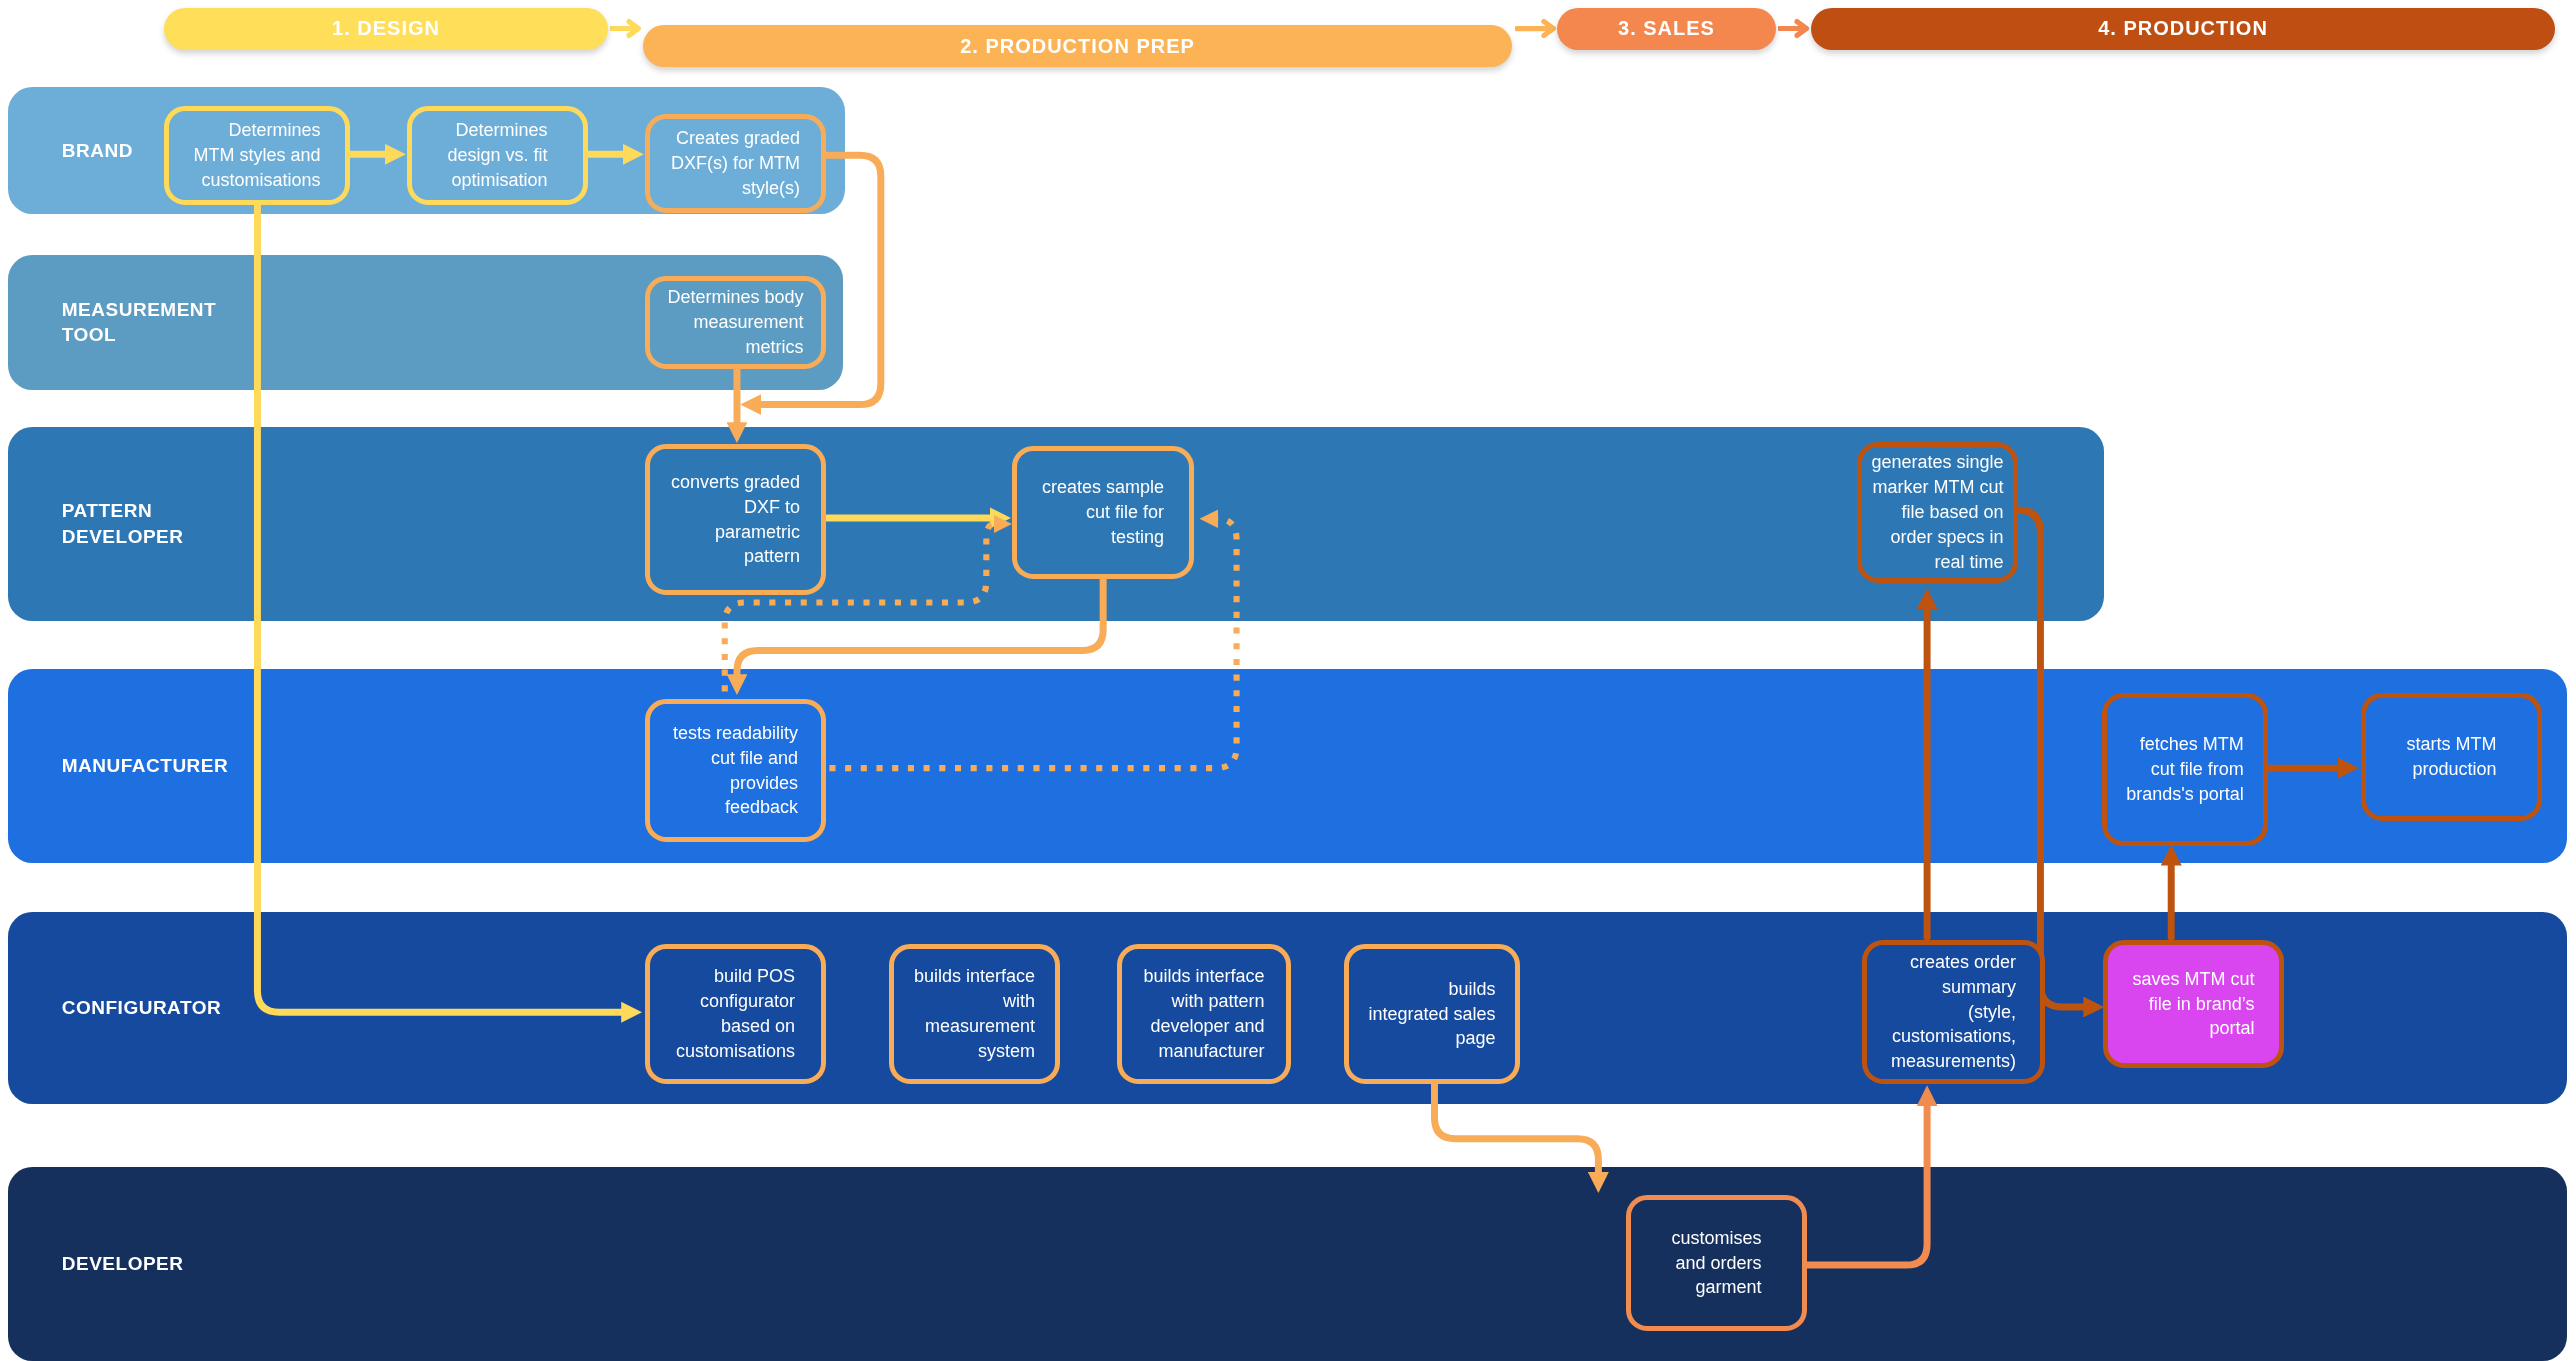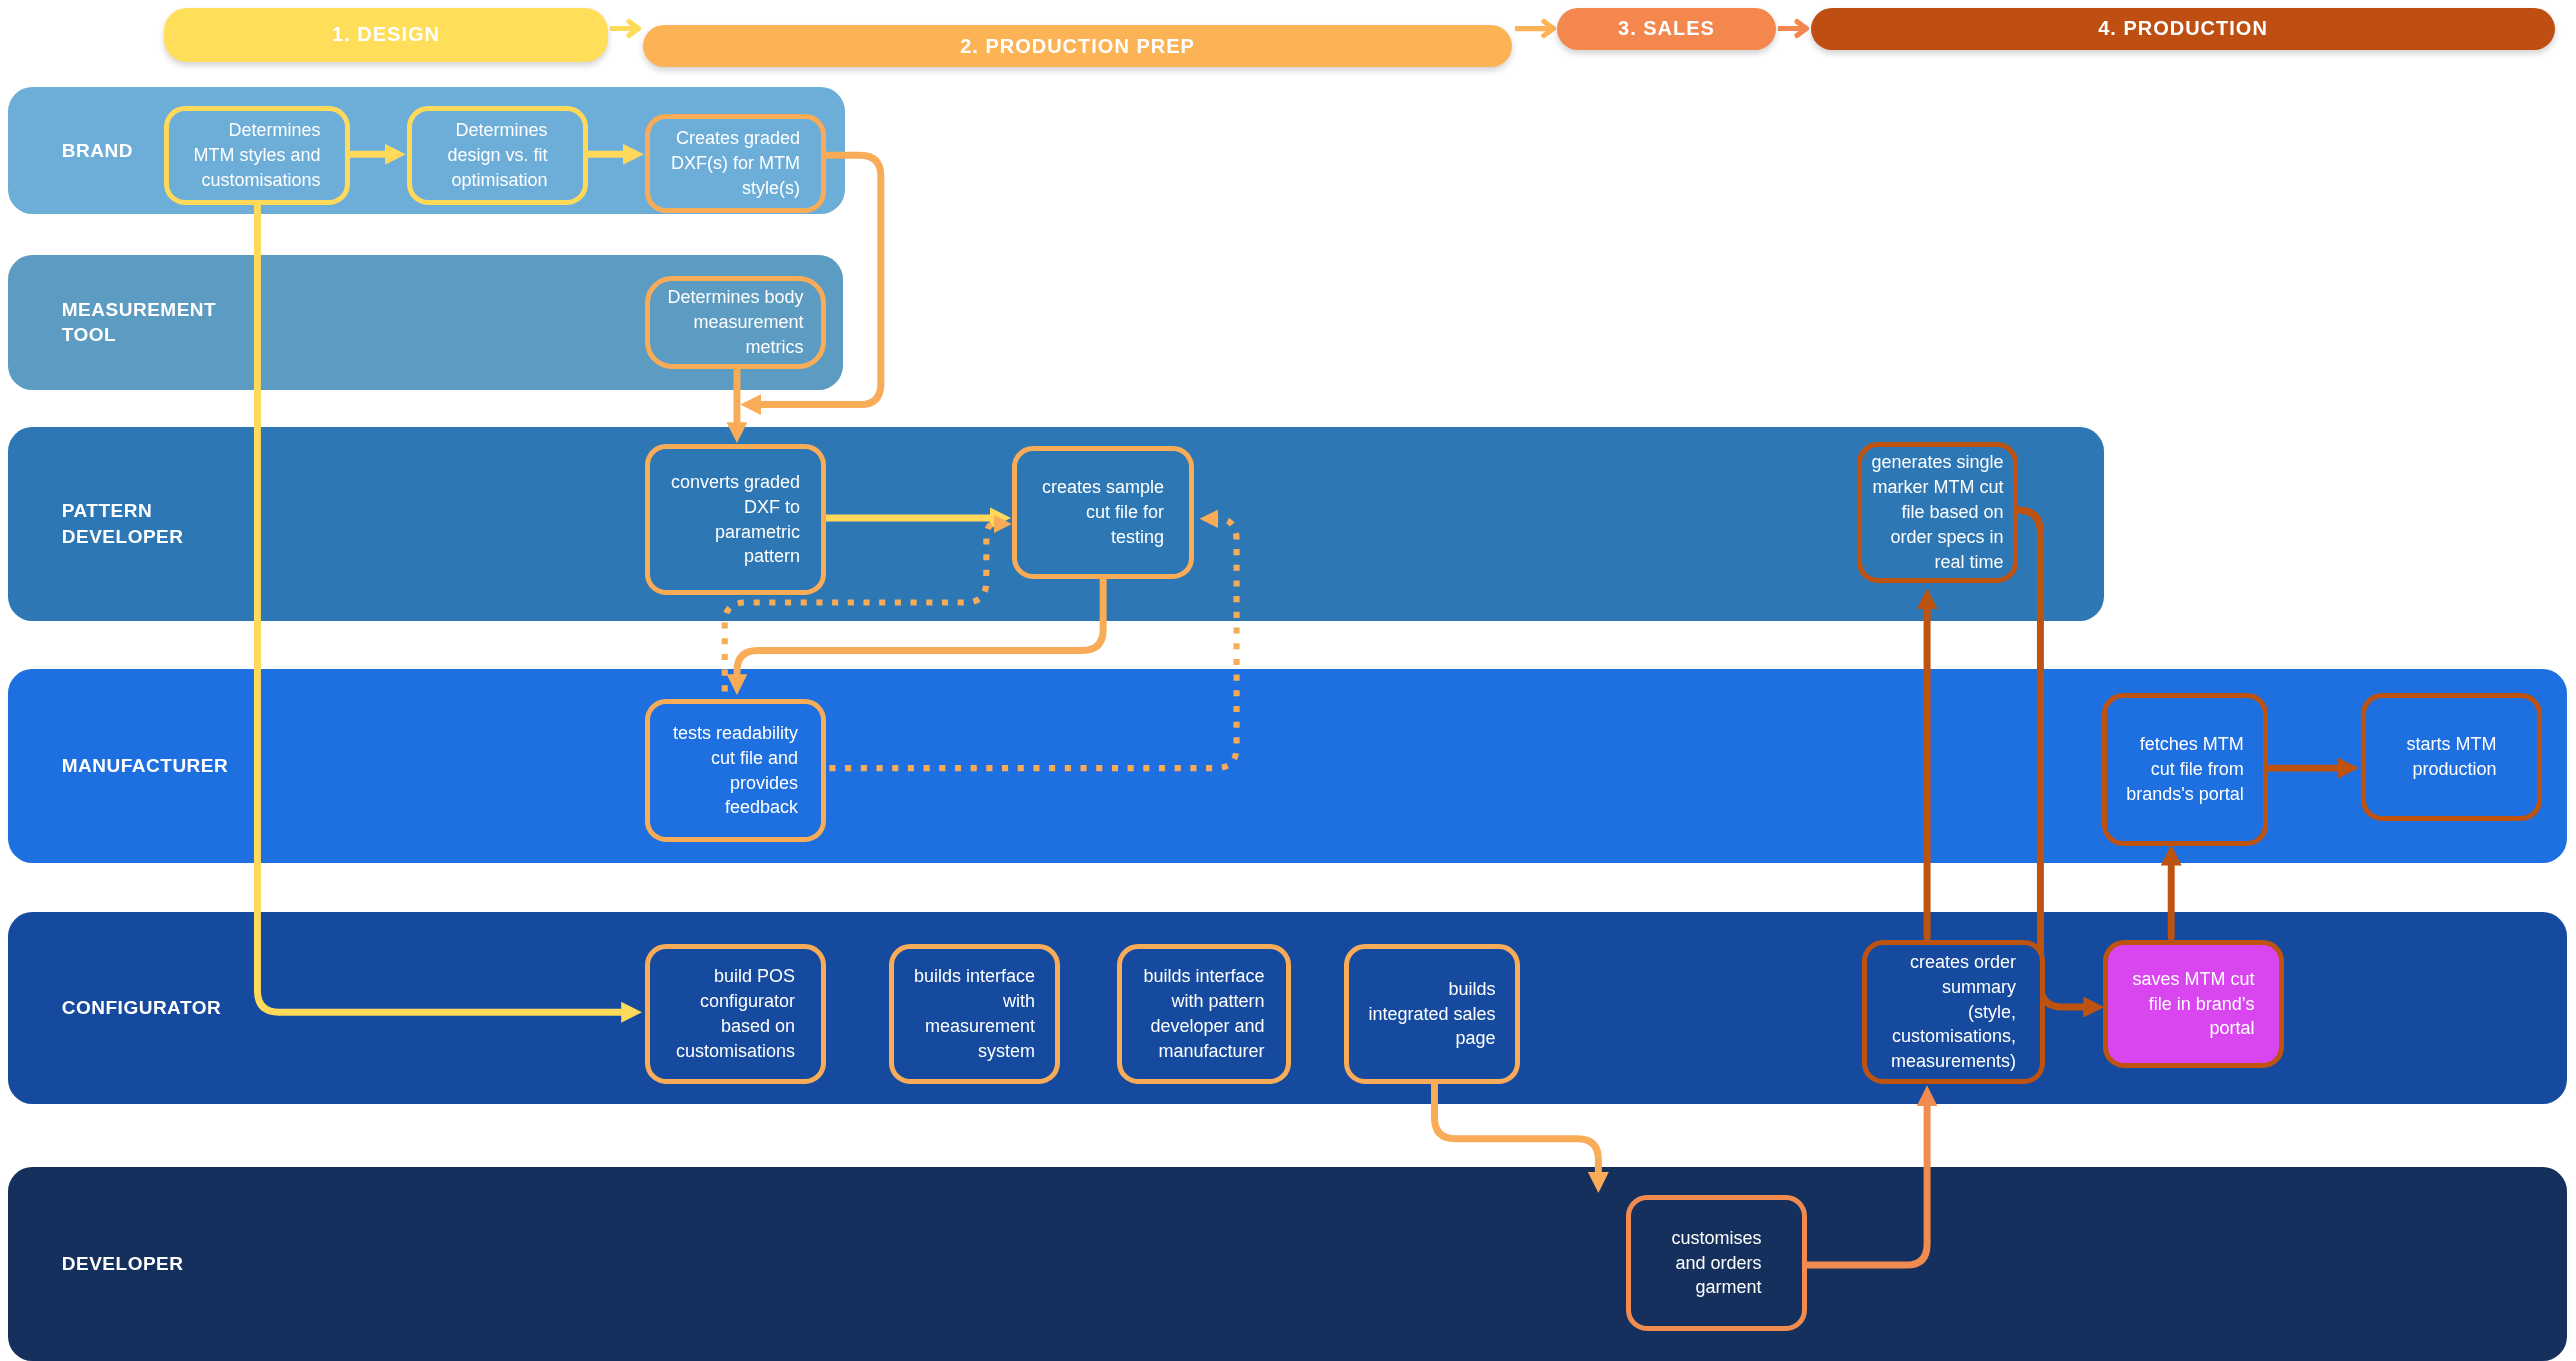--- a/index.html
+++ b/index.html
@@ -17,21 +17,21 @@
         text-align:right;color:#ffffff;font-size:18px;line-height:1.38;
         white-space:pre-line;padding:5.2px 8.7px;box-sizing:border-box;border:5.2px solid #fff;}
   #connectors{position:absolute;left:0;top:0;}
   .lane,.pill{z-index:1;} #connectors{z-index:2;} .box{z-index:3;}
 </style>
 </head>
 <body>
 
 <div id="canvas" style="width: 2576px; height: 1361px; background: rgb(255, 255, 255);">
   <div id="phase-bar">
-      <div class="pill" style="left: 164px; top: 7.8px; width: 444px; height: 54px; background: rgb(255, 222, 89);">1. DESIGN</div>
+      <div class="pill" style="left: 164px; top: 7.8px; width: 444px; height: 42px; background: rgb(255, 222, 89);">1. DESIGN</div>
       <div class="pill" style="left: 643px; top: 25px; width: 869px; height: 42px; background: rgb(251, 179, 85);">2. PRODUCTION PREP</div>
       <div class="pill" style="left: 1557px; top: 7.8px; width: 219px; height: 42px; background: rgb(244, 135, 78);">3. SALES</div>
       <div class="pill" style="left: 1811px; top: 7.8px; width: 744px; height: 42px; background: rgb(191, 78, 18);">4. PRODUCTION</div>
       <div class="phase-arrow" style="left: 610px; top: 18.3px; width: 32px; height: 21px;"><svg width="32" height="21" viewBox="0 0 37 24">
           <path d="M2,12 H29" stroke="#FFD95A" stroke-width="6" stroke-linecap="round"></path>
           <path d="M22,4 L33,12 L22,20" fill="none" stroke="#FFD95A" stroke-width="6" stroke-linecap="round" stroke-linejoin="round"></path>
         </svg></div>
       <div class="phase-arrow" style="left: 1515px; top: 18.3px; width: 42px; height: 21px;"><svg width="42" height="21" viewBox="0 0 48 24">
           <path d="M2,12 H40" stroke="#FBB355" stroke-width="6" stroke-linecap="round"></path>
           <path d="M33,4 L44,12 L33,20" fill="none" stroke="#FBB355" stroke-width="6" stroke-linecap="round" stroke-linejoin="round"></path>
@@ -130,21 +130,21 @@
   <div id="box-layer">
       <div class="box" style="left: 164px; top: 106px; width: 186px; height: 99px; border-color: rgb(255, 217, 90); background: rgb(109, 174, 217);">Determines
 MTM styles and
 customisations</div>
       <div class="box" style="left: 407px; top: 106px; width: 181px; height: 99px; border-color: rgb(255, 217, 90); background: rgb(109, 174, 217);">Determines
 design vs. fit
 optimisation</div>
       <div class="box" style="left: 645px; top: 114px; width: 181px; height: 99px; border-color: rgb(248, 172, 87); background: rgb(109, 174, 217);">Creates graded
 DXF(s) for MTM
 style(s)</div>
-      <div class="box" style="left: 645px; top: 276px; width: 181px; height: 93px; border-color: rgb(248, 172, 87); background: rgb(92, 155, 194); border-radius: 27px;">Determines body
+      <div class="box" style="left: 645px; top: 276px; width: 181px; height: 93px; border-color: rgb(248, 172, 87); background: rgb(92, 155, 194);">Determines body
 measurement
 metrics</div>
       <div class="box" style="left: 645px; top: 444px; width: 181px; height: 151px; border-color: rgb(248, 172, 87); background: rgb(46, 119, 181);">converts graded
 DXF to
 parametric
 pattern</div>
       <div class="box" style="left: 1012px; top: 446px; width: 182px; height: 133px; border-color: rgb(248, 172, 87); background: rgb(46, 119, 181);">creates sample
 cut file for
 testing</div>
       <div class="box" style="left: 1857px; top: 442px; width: 161px; height: 141px; border-color: rgb(190, 83, 16); background: rgb(46, 119, 181);">generates single

